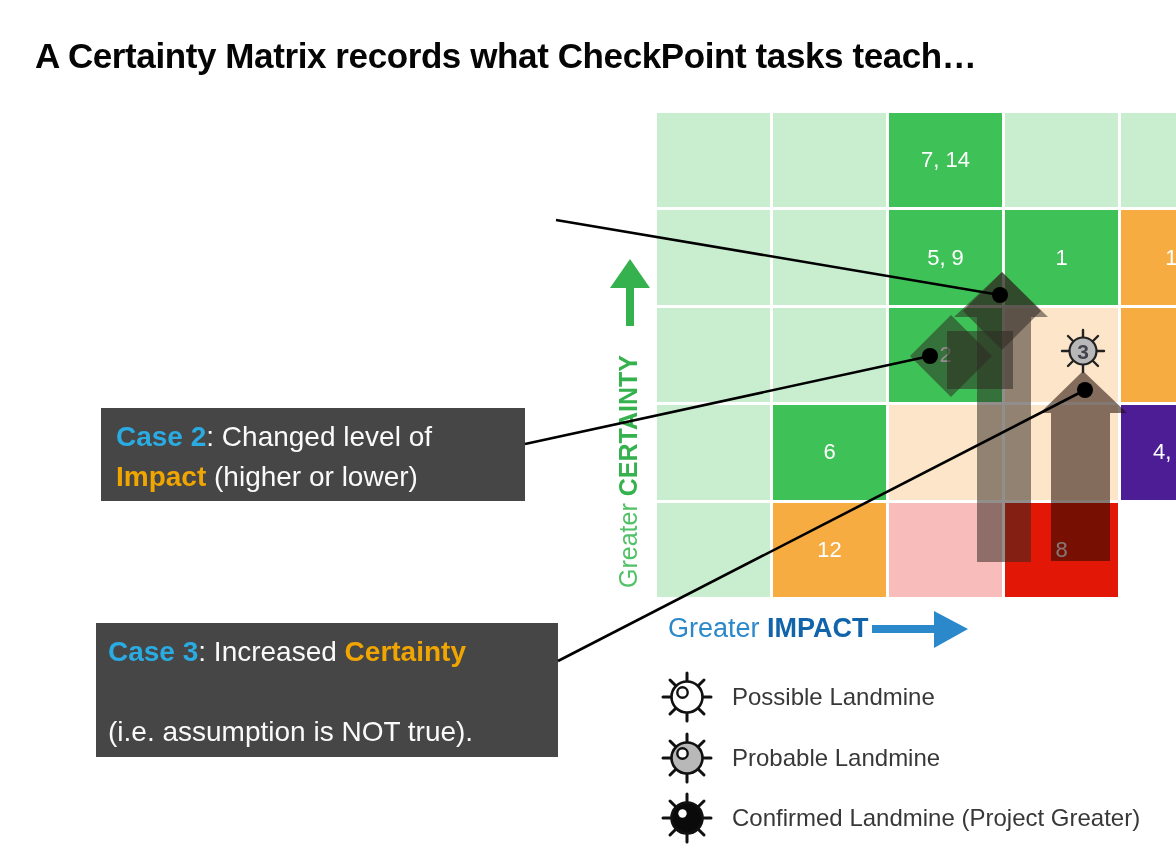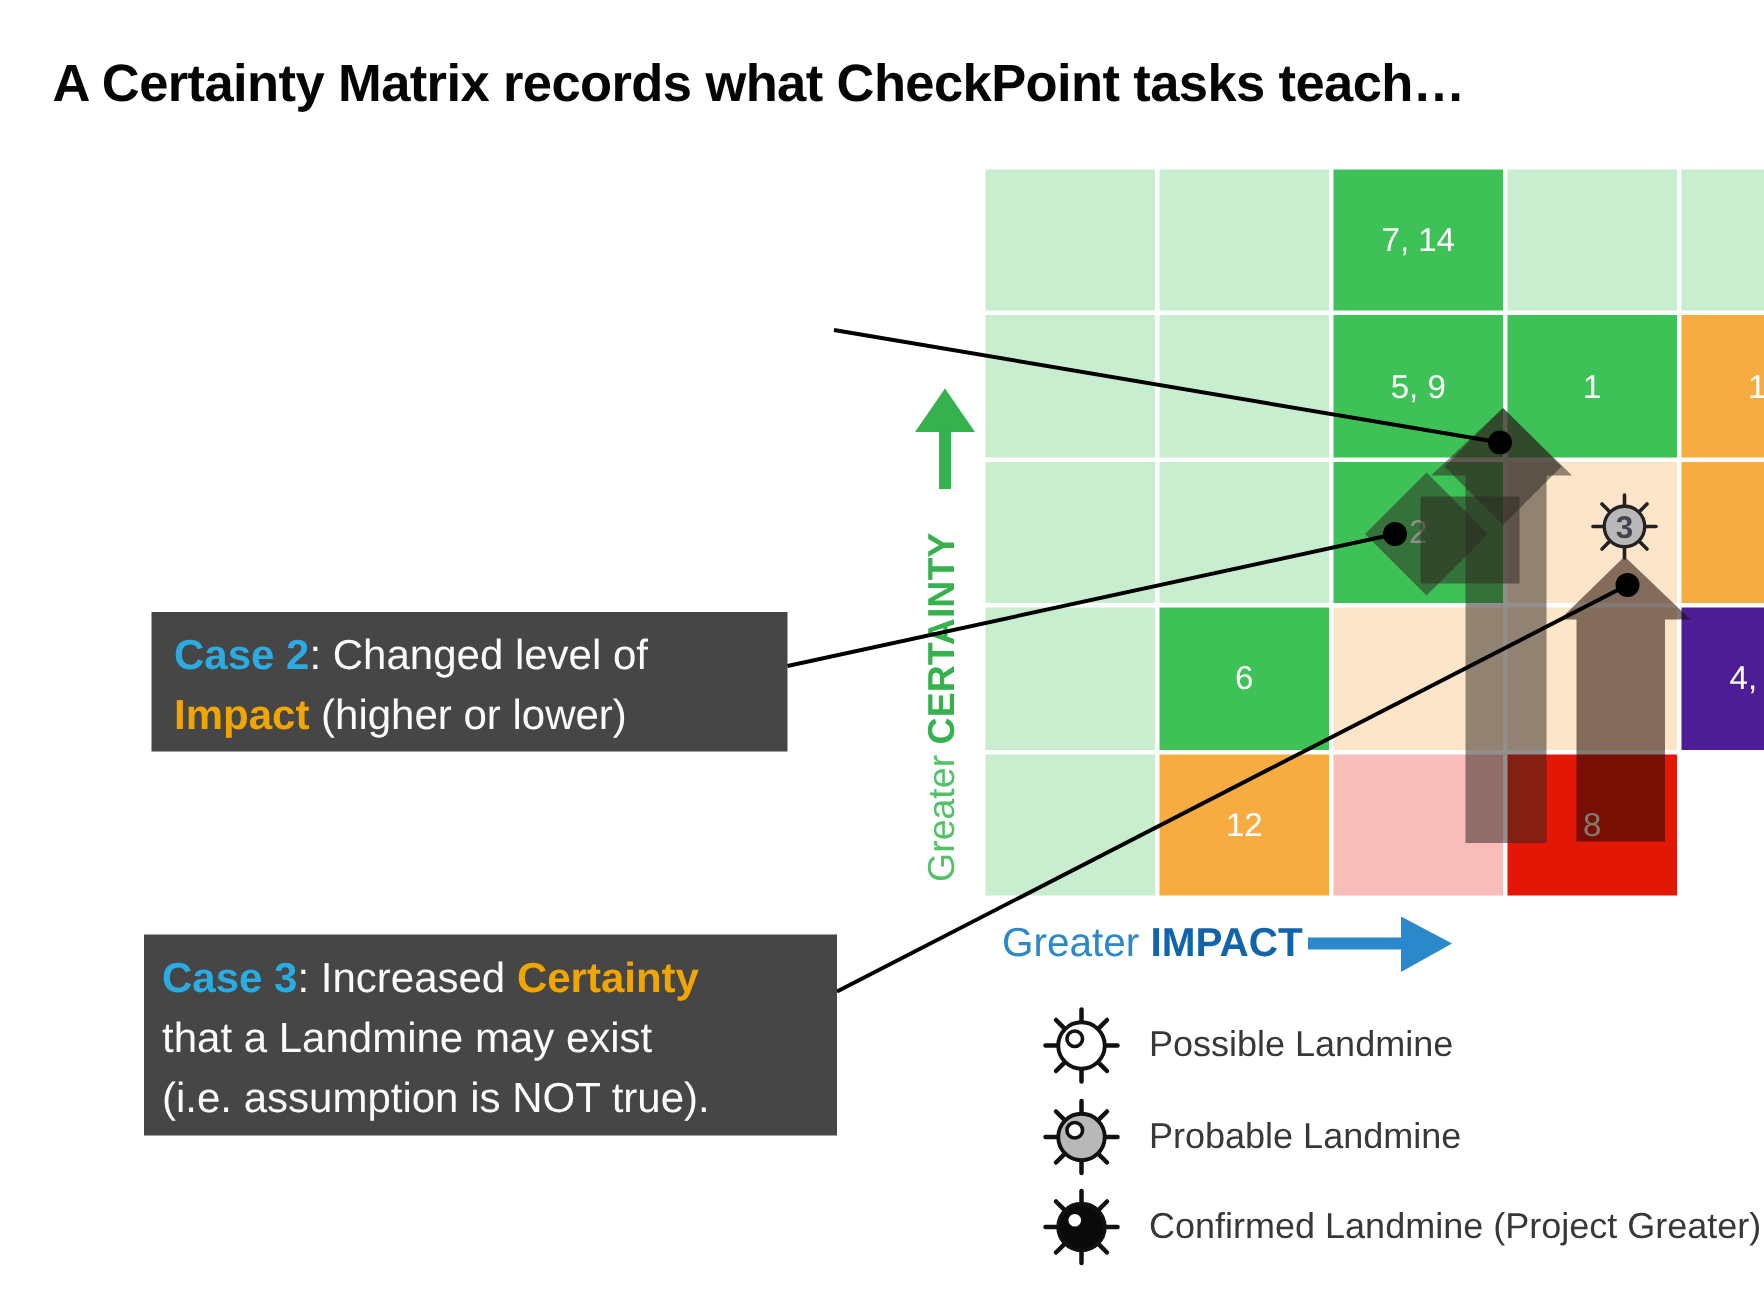--- a/index.html
+++ b/index.html
@@ -58,21 +58,21 @@
     font-size:28px; line-height:40px; padding:9px 15px;
   }
   #case1-box { left:80px;  top:172px; width:473px; height:95px; }
   #case2-box { left:101px; top:408px; width:424px; height:93px; }
   #case3-box { left:96px;  top:623px; width:462px; height:134px;padding-left:12px; }
   .case-name { font-weight:bold; }
   .case-hl   { font-weight:bold; }
 
   
   .legend-row {
-    position:absolute; left:694px; height:54px;
+    position:absolute; left:660px; height:54px;
     display:flex; align-items:center; gap:18px;
   }
   #legend-row-0 { top:670px; }
   #legend-row-1 { top:731px; }
   #legend-row-2 { top:791px; }
   .legend-label { font-size:24px; color:#383838; white-space:nowrap; }
 </style>
 </head>
 <body>
 
@@ -172,21 +172,21 @@
   </svg>
 
 
   <div class="case-box" id="case2-box" style="background: rgb(70, 70, 70);">
     <span class="case-name" style="color: rgb(42, 171, 226);">Case 2</span><span>: Changed level of</span><br>
     <span class="case-hl" style="color: rgb(240, 165, 0);">Impact</span><span> (higher or lower)</span>
   </div>
 
   <div class="case-box" id="case3-box" style="background: rgb(70, 70, 70);">
     <span class="case-name" style="color: rgb(42, 171, 226);">Case 3</span><span>: Increased </span><span class="case-hl" style="color: rgb(240, 165, 0);">Certainty</span><br>
-    <span>that a Landmine may exist</span><br>
+    <br>
     <span>(i.e. assumption is NOT true).</span>
   </div>
 
   <svg id="overlay" viewBox="0 0 1176 868">
 
     <polygon points="1002,272 1048,317 1031,317 1031,562 977,562 977,317 954,317" opacity="0.52" fill="#2e2621"></polygon>
 
     <polygon points="1002,272 1041,311 1002,350 963,311" opacity="0.52" fill="#2e2621"></polygon>
 
     <polygon points="951,315 992,356 951,397 910,356" opacity="0.52" fill="#2e2621"></polygon>

